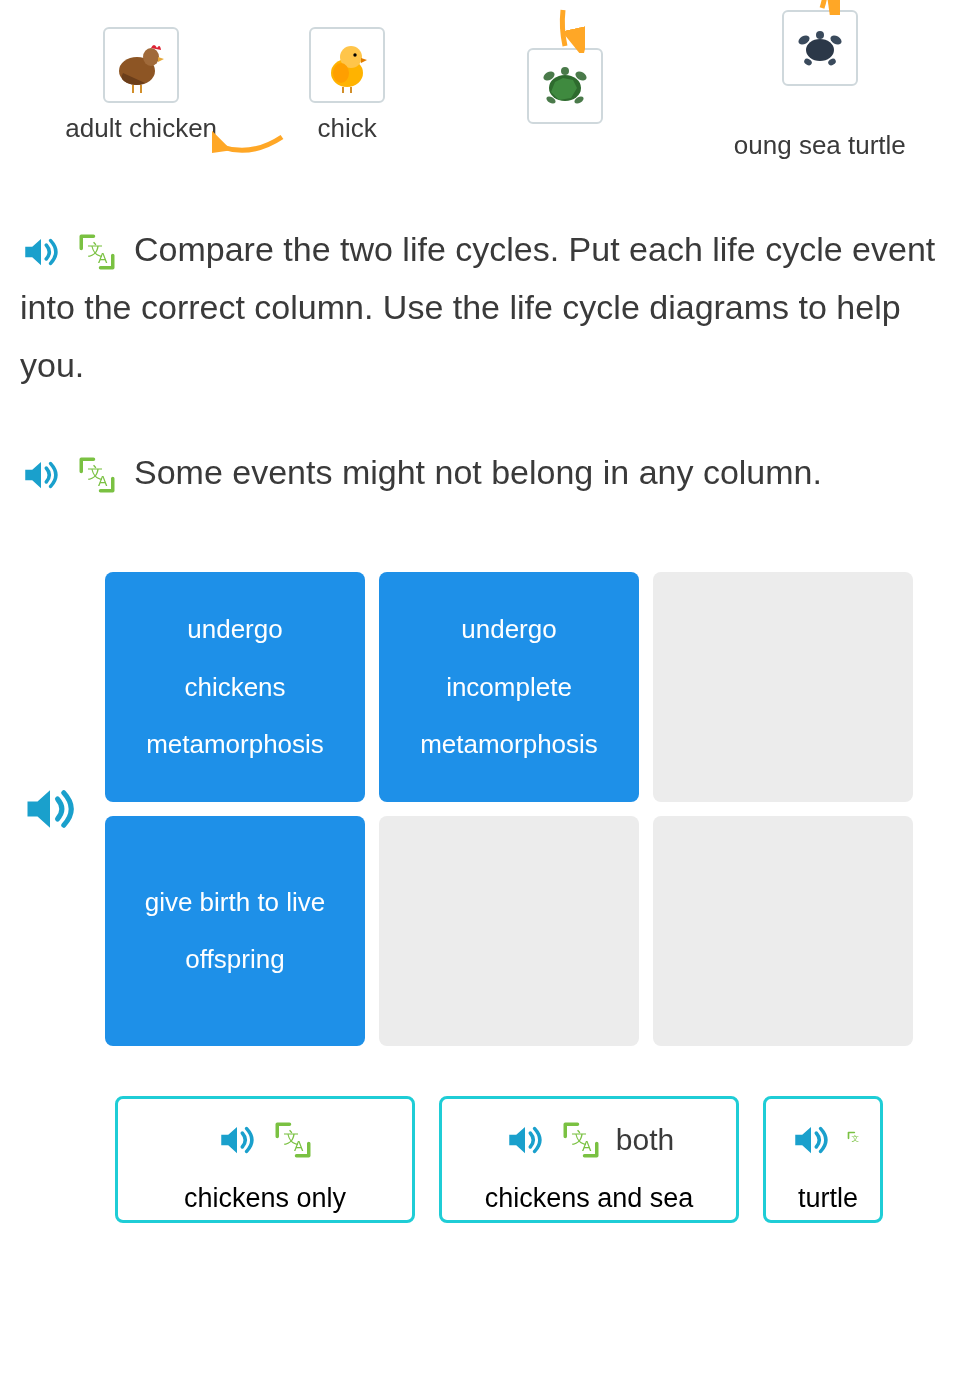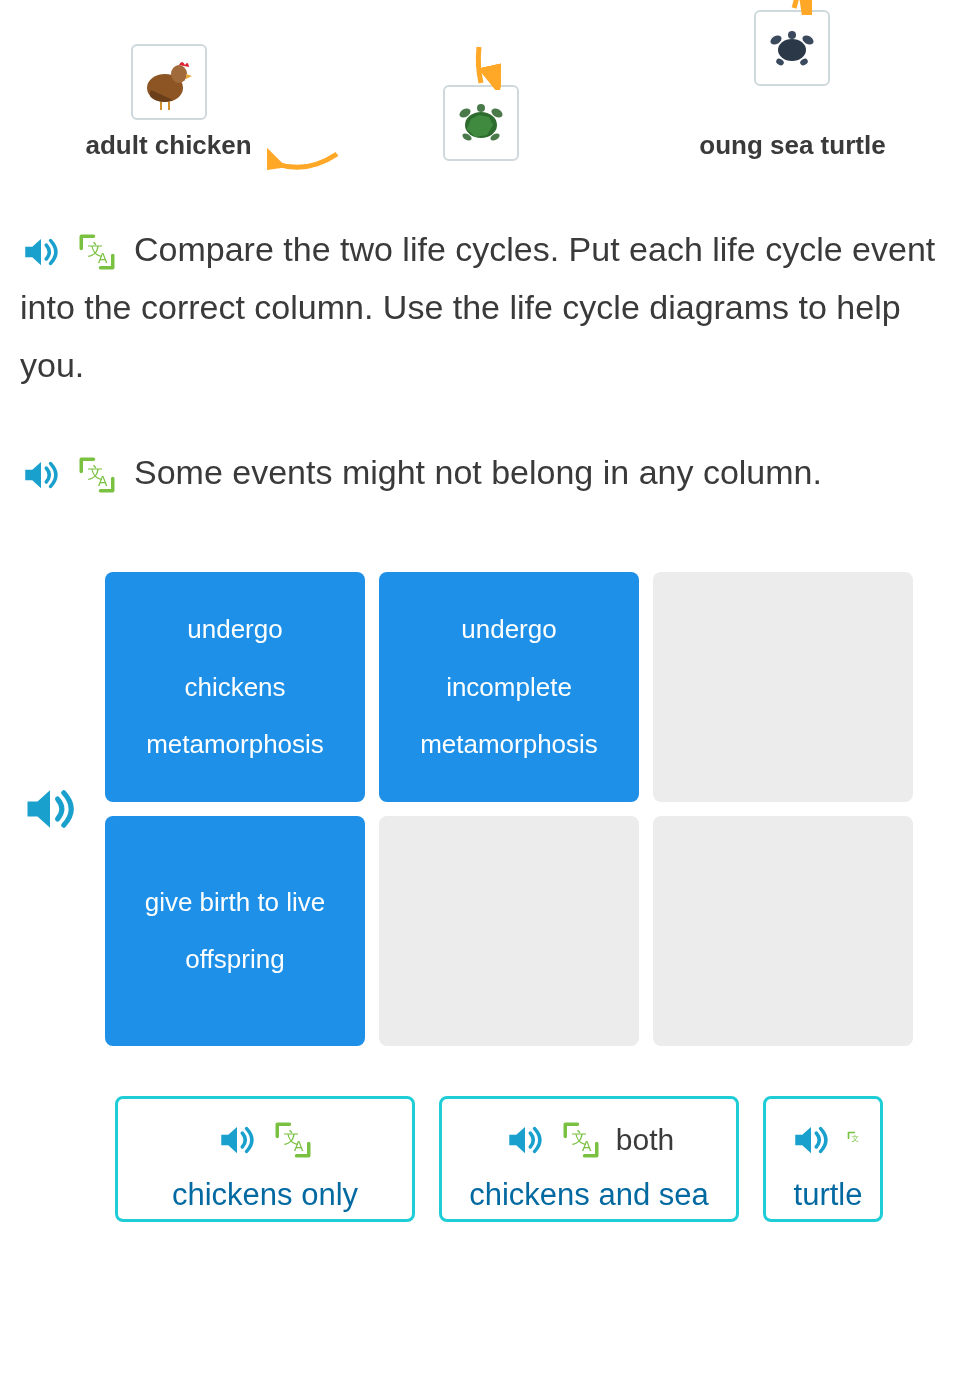--- a/index.html
+++ b/index.html
@@ -6,24 +6,23 @@
   body {
     font-family: Verdana, Geneva, sans-serif;
     background: #ffffff;
     width: 961px;
     padding: 0 20px;
     color: #3a3a3a;
   }
 
   .life-cycle-row {
     display: flex;
-    align-items: flex-end;
+    align-items: center;
     gap: 0;
     margin-top: 10px;
-    font-weight: bold;
   }
   .lc-item {
     flex: 1;
     display: flex;
     flex-direction: column;
     align-items: center;
     position: relative;
   }
   .lc-img-box {
     width: 76px;
@@ -138,23 +137,23 @@
   }
   .dz-header {
     display: flex;
     align-items: center;
     justify-content: center;
     gap: 14px;
     font-size: 30px;
     color: #3a3a3a;
   }
   .dz-sub {
-    font-size: 31px;
-    color: #0369a1;
-    margin-top: 16px;
+    font-size: 27px;
+    color: #000000;
+    margin-top: 22px;
     white-space: nowrap;
   }
   .drop-zone.third {
     min-width: 120px;
     padding: 20px 10px 6px 20px;
   }
 </style>
 </head>
 <body>
 
@@ -177,20 +176,34 @@
     <svg class="arrow" style="right:-30px; top:100px;" width="80" height="40">
       <defs>
           <marker id="ah1" markerWidth="8" markerHeight="8" refX="2" refY="3" orient="auto">
             <path d="M6,0 L0,3 L6,6 z" fill="#ffa726"></path>
           </marker>
         </defs>
       <path d="M70 10 Q40 30 10 20" stroke="#ffa726" stroke-width="5" fill="none" marker-end="url(#ah1)"></path>
     </svg>
   </div>
 
+  <div class="lc-item" style="flex:0.7;">
+    <div class="lc-img-box">
+      <svg viewBox="0 0 60 60" width="60" height="60">
+        <ellipse cx="30" cy="38" rx="16" ry="14" fill="#ffb300"></ellipse>
+        <circle cx="34" cy="22" r="11" fill="#ffc54a"></circle>
+        <circle cx="38" cy="20" r="1.7" fill="#000"></circle>
+        <path d="M44 23 l6 2 l-6 3 z" fill="#e07b00"></path>
+        <ellipse cx="24" cy="38" rx="8" ry="10" fill="#ff9f00"></ellipse>
+        <line x1="26" y1="52" x2="26" y2="58" stroke="#d28f2b" stroke-width="2"></line>
+        <line x1="34" y1="52" x2="34" y2="58" stroke="#d28f2b" stroke-width="2"></line>
+      </svg>
+    </div>
+    <div class="lc-label">chick</div>
+  </div>
 
   <div class="lc-item" style="flex:1.1;">
 
     <svg class="arrow" style="top:-40px; left:50%; transform:translateX(-50%);" width="40" height="45">
       <defs>
           <marker id="ah2" markerWidth="8" markerHeight="8" refX="3" refY="6" orient="auto">
             <path d="M0,0 L6,3 L0,6 z" fill="#ffa726"></path>
           </marker>
         </defs>
       <path d="M18 2 Q16 20 20 38" stroke="#ffa726" stroke-width="5" fill="none" marker-end="url(#ah2)"></path>

